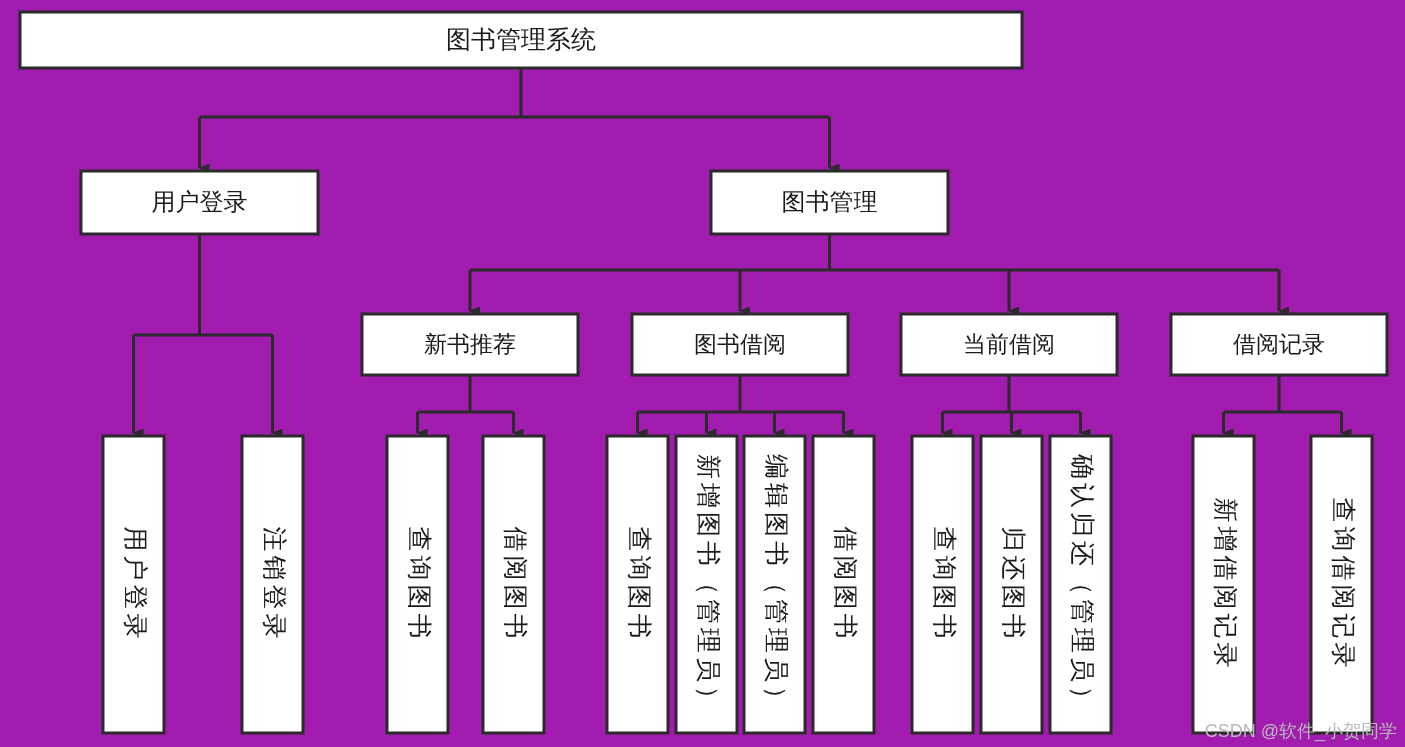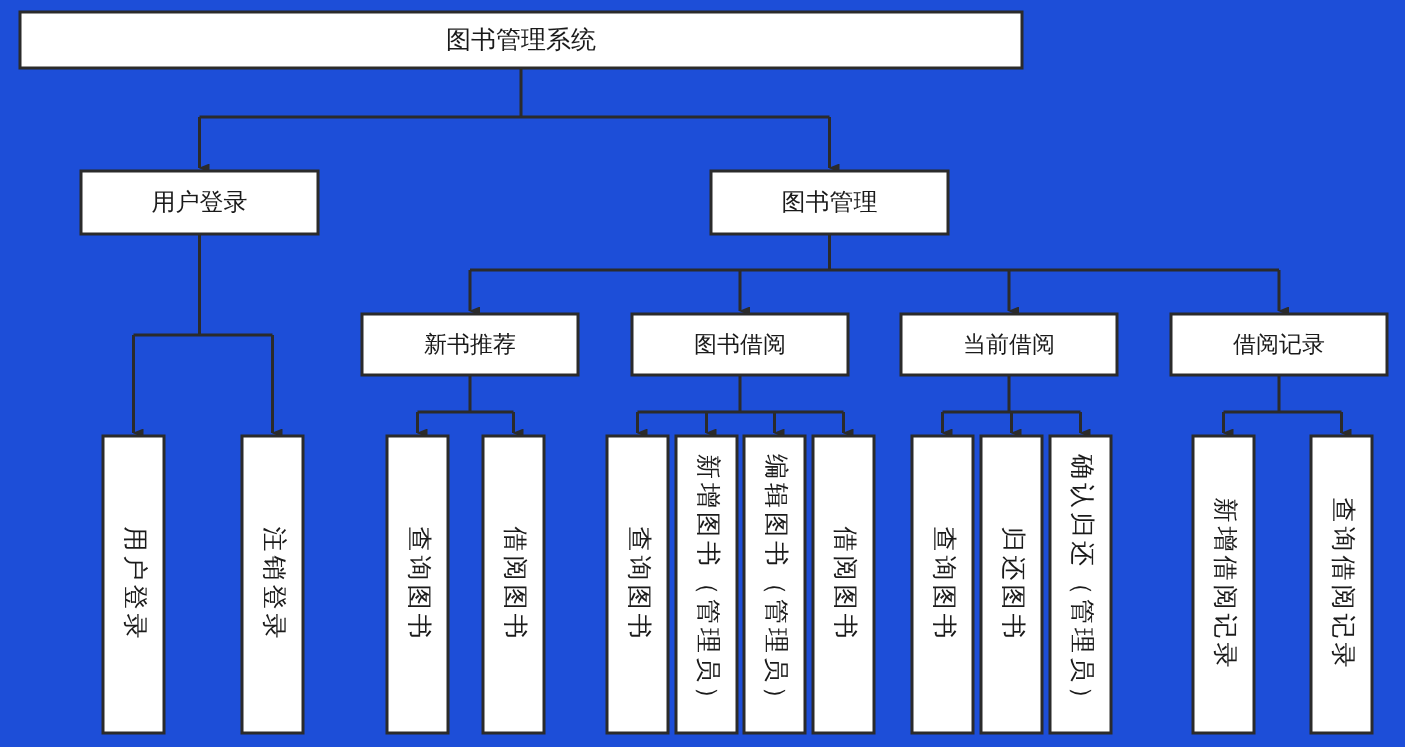--- a/index.html
+++ b/index.html
@@ -1,20 +1,20 @@
 <!DOCTYPE html>
 <html><head>
 <meta charset="utf-8">
 <style>
   html,body{margin:0;padding:0;background:#ffffff;}
   body{
     width:1405px;height:747px;overflow:hidden;
     font-family:"Liberation Sans","DejaVu Sans",sans-serif;
   }
-  #stage{position:relative;width:1405px;height:747px;background:#1d4ed8;}
+  #stage{position:relative;width:1405px;height:747px;background:#a21caf;}
   svg#diagram{position:absolute;left:0;top:0;width:1405px;height:747px;display:block;}
   .node-rect{fill:#ffffff;stroke:#2b2b2b;stroke-width:3;}
   .edge{stroke:#2b2b2b;stroke-width:3;fill:none;}
   .node-label{
     font-family:"Liberation Sans","DejaVu Sans",sans-serif;
     fill:#1a1a1a;
     text-anchor:middle;
     dominant-baseline:middle;
   }
   .lvl1-label{font-size:25px;}
@@ -152,13 +152,14 @@
         <g>
           <rect class="node-rect" x="1193" y="436" width="61" height="297"></rect>
           <text class="node-label leaf-label" x="1223.5" y="584.5" transform="rotate(90 1223.5 584.5)">新增借阅记录</text>
         </g>
         <g>
           <rect class="node-rect" x="1311" y="436" width="61" height="297"></rect>
           <text class="node-label leaf-label" x="1341.5" y="584.5" transform="rotate(90 1341.5 584.5)">查询借阅记录</text>
         </g>
       </g>
   </svg>
+  <div class="watermark">CSDN @软件_小贺同学</div>
 </div>
 
 </body></html>

